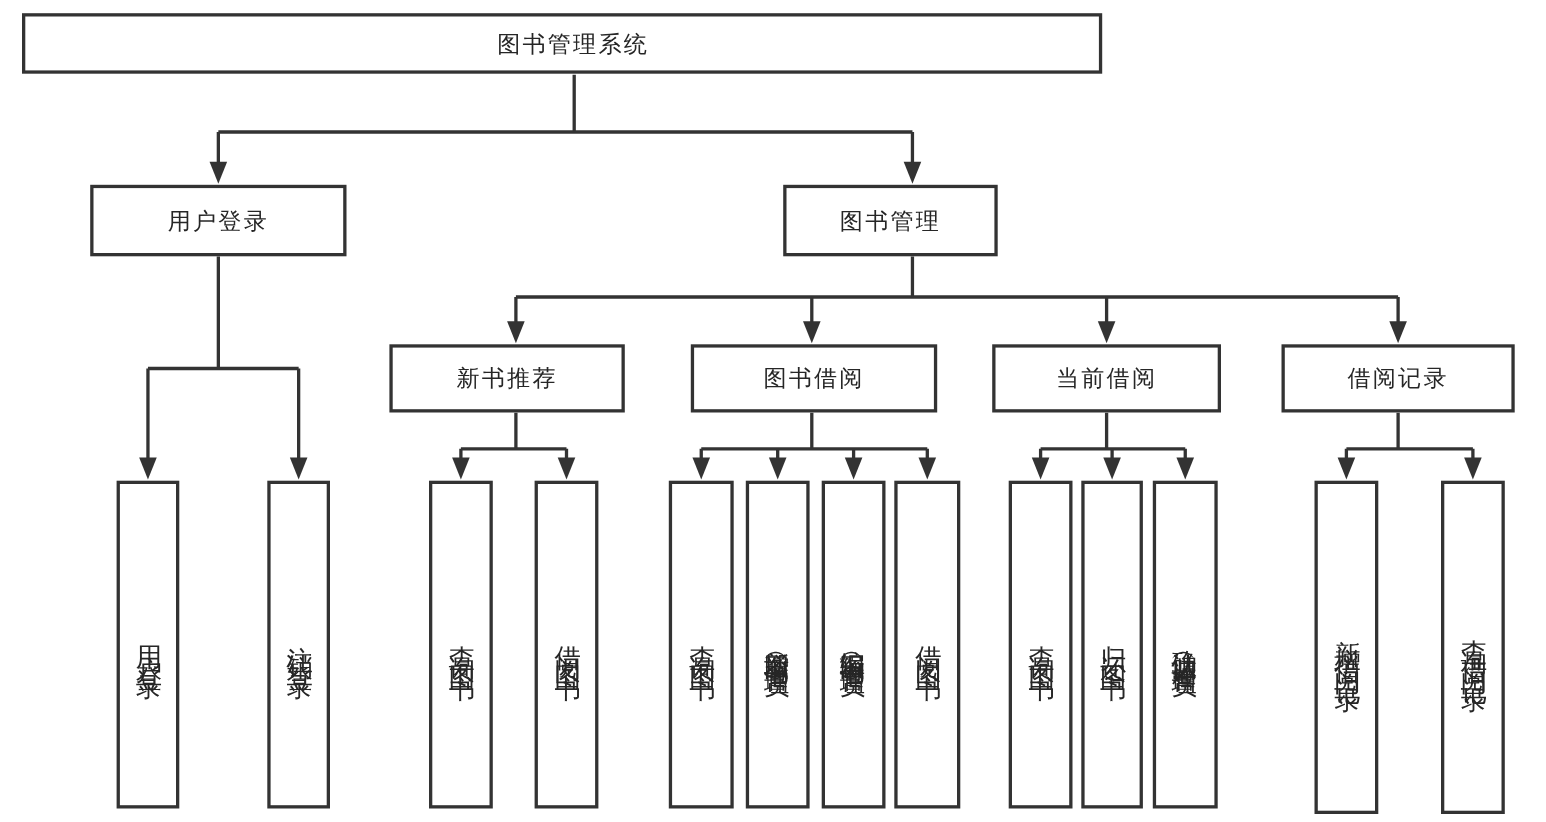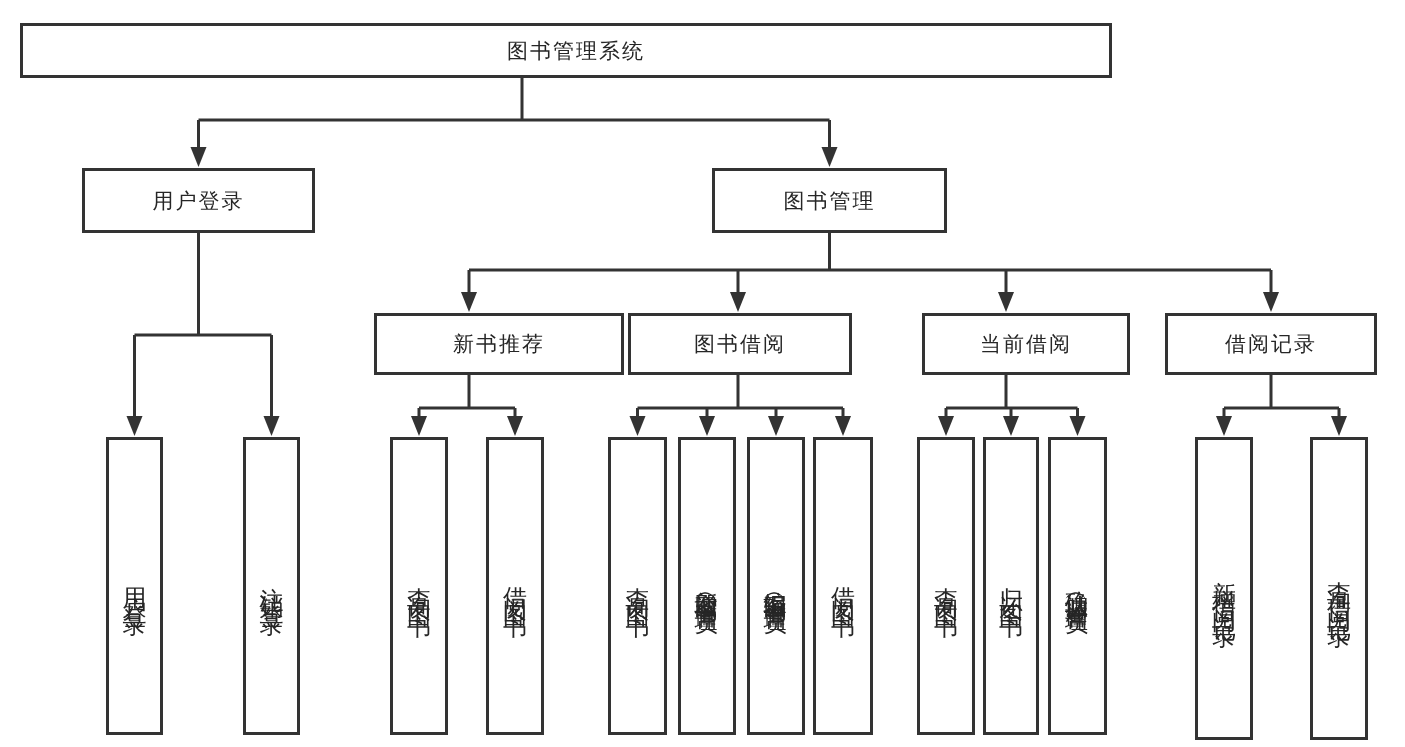--- a/index.html
+++ b/index.html
@@ -34,26 +34,26 @@
     font-size: 24px;
     letter-spacing: 9px;
   }
   .node.v.long {
     font-size: 23px;
     letter-spacing: 3px;
   }
   .leaf { top: 437px; height: 298px; }
 
   
-  #root            { left: 20px;   top: 23px;  width: 1092px; height: 55px; padding-left: 20px; }
+  #root            { left: 20px;   top: 12px;  width: 982px; height: 55px; padding-left: 20px; }
   #user-login      { left: 82px;   top: 168px; width: 233px;  height: 65px; }
-  #book-mgmt       { left: 712px;  top: 168px; width: 235px;  height: 65px; }
-  #new-book-rec    { left: 374px;  top: 313px; width: 250px;  height: 62px; }
+  #book-mgmt       { left: 712px;  top: 168px; width: 195px;  height: 65px; }
+  #new-book-rec    { left: 354px;  top: 313px; width: 214px;  height: 62px; }
   #book-borrow     { left: 628px;  top: 313px; width: 224px;  height: 62px; }
-  #current-borrow  { left: 902px;  top: 313px; width: 208px;  height: 62px; margin-left: 20px; }
+  #current-borrow  { left: 902px;  top: 313px; width: 208px;  height: 62px; }
   #borrow-records  { left: 1165px; top: 313px; width: 212px;  height: 62px; }
 
   #lf-user-login   { left: 106px;  width: 57px; }
   #lf-logout       { left: 243px;  width: 57px; }
   #lf-rec-query    { left: 390px;  width: 58px; }
   #lf-rec-borrow   { left: 486px;  width: 58px; }
   #lf-bor-query    { left: 608px;  width: 59px; }
   #lf-bor-add      { left: 678px;  width: 58px; }
   #lf-bor-edit     { left: 747px;  width: 58px; }
   #lf-bor-borrow   { left: 813px;  width: 60px; }

